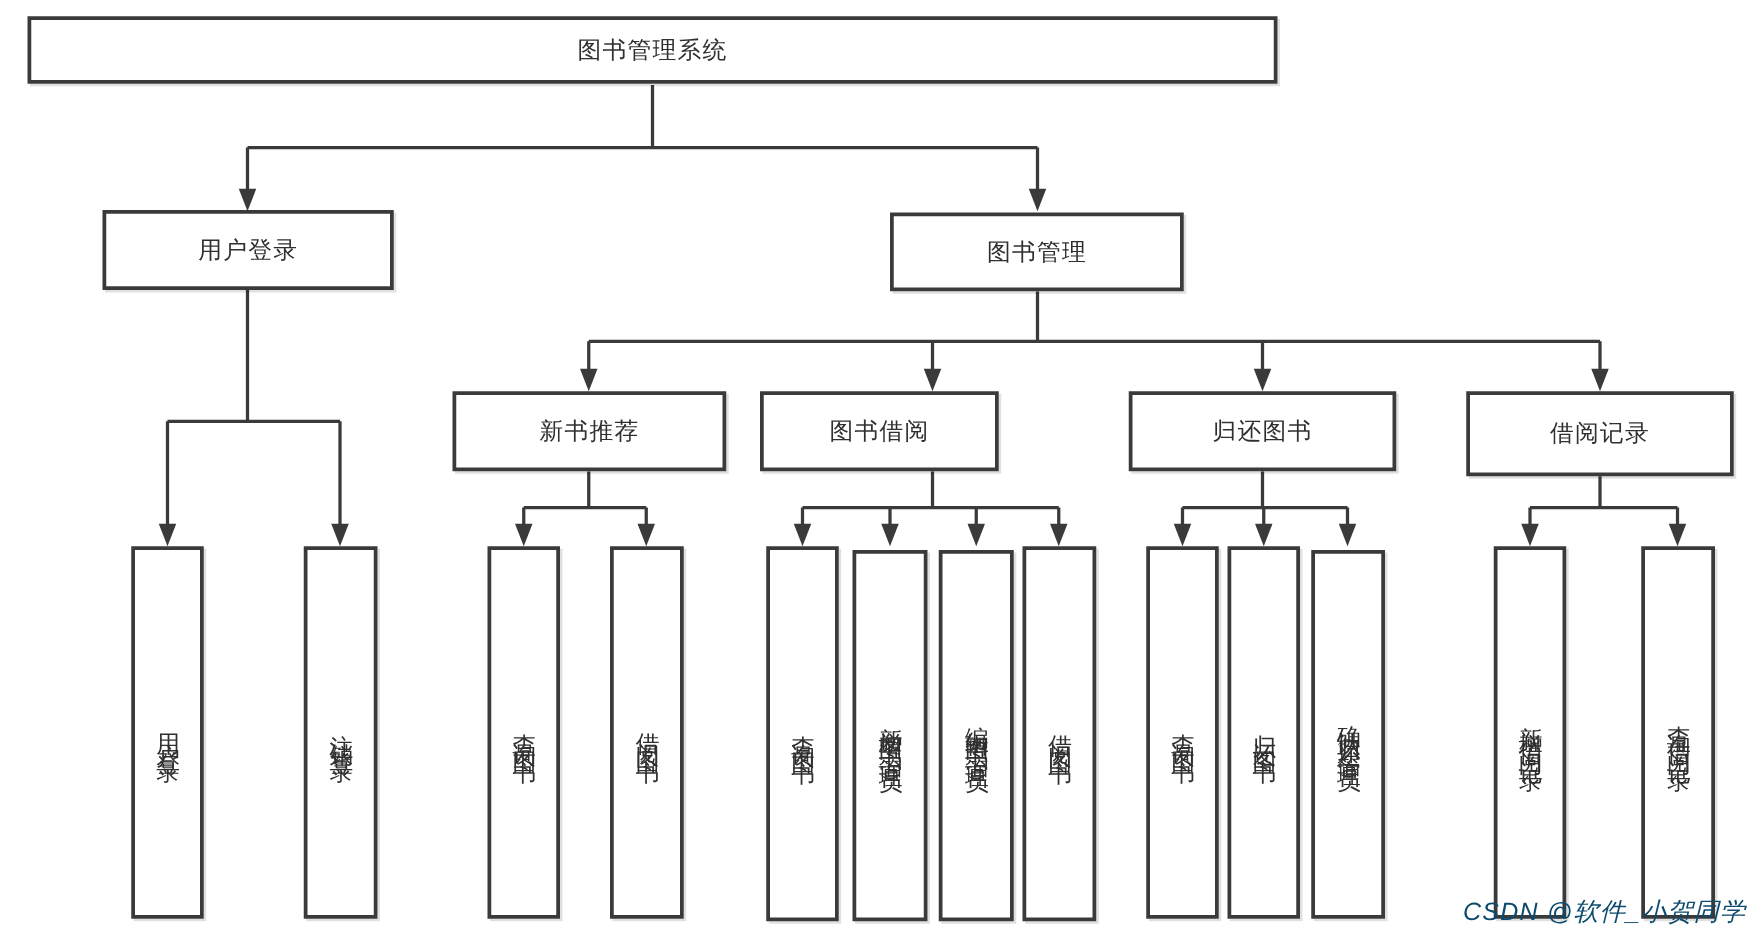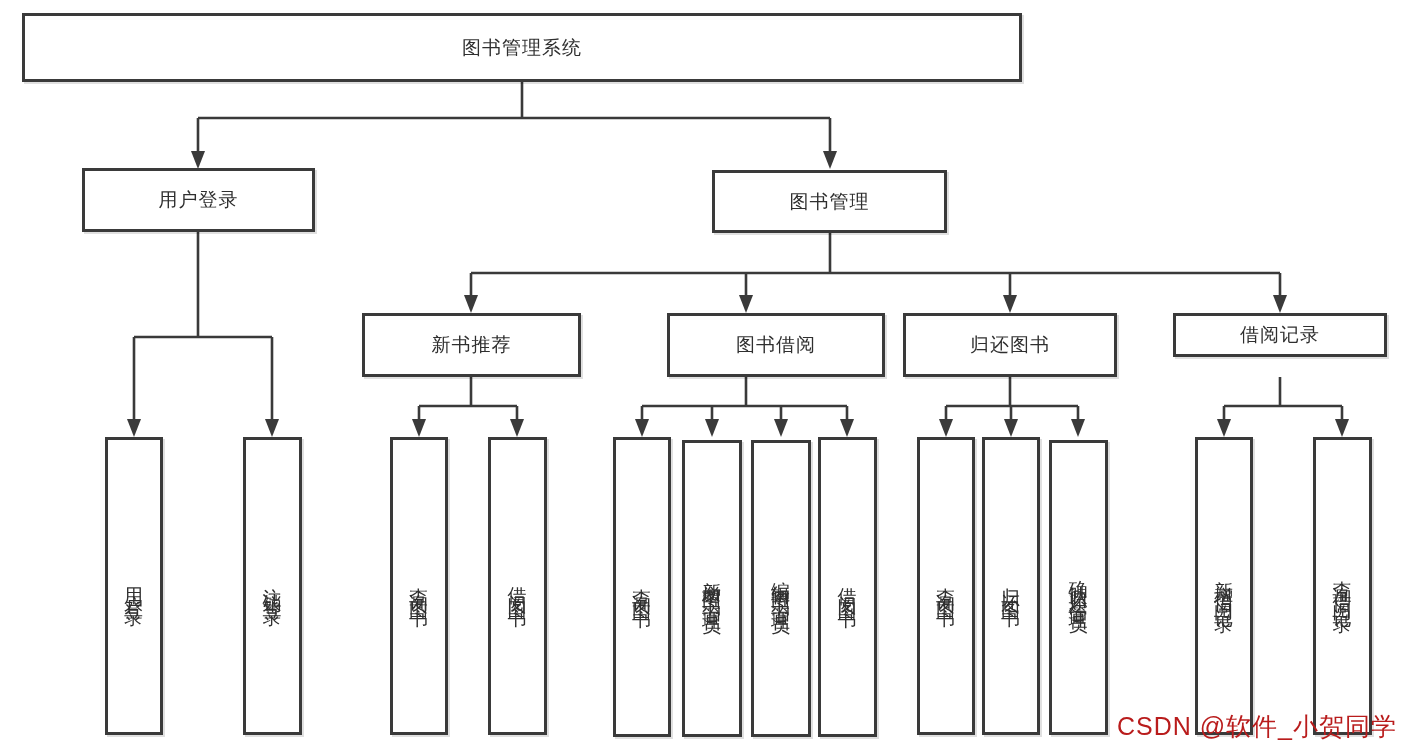--- a/index.html
+++ b/index.html
@@ -45,25 +45,26 @@
     fill:none;
   }
   #wires polygon{
     fill:#3a3a3a;
     stroke:none;
   }
   #watermark{
     position:absolute;
     right:8px;
     bottom:4px;
-    font-size:25px;
-    color:#b91c1c;
+    font-size:20px;
+    color:#0c4a6e;
     letter-spacing:1px;
     z-index:5;
     white-space:nowrap;
+    font-style:italic;
   }
 </style>
 </head>
 <body>
 
 <div id="canvas">
 
   <svg id="wires" width="1405" height="747" viewBox="0 0 1405 747">
 
     <path d="M522 68 V118 M198 118 H830 M198 118 V155 M830 118 V155"></path>
@@ -93,41 +94,41 @@
     <path d="M1010 377 V406 M946 406 H1078 M946 406 V423 M1011 406 V423 M1078 406 V423"></path>
     <polygon points="939,419 953,419 946,437"></polygon>
     <polygon points="1004,419 1018,419 1011,437"></polygon>
     <polygon points="1071,419 1085,419 1078,437"></polygon>
 
     <path d="M1280 377 V406 M1224 406 H1342 M1224 406 V423 M1342 406 V423"></path>
     <polygon points="1217,419 1231,419 1224,437"></polygon>
     <polygon points="1335,419 1349,419 1342,437"></polygon>
   </svg>
 
-  <div class="node hnode" style="left:22px;top:13px;width:1000px;height:69px">
+  <div class="node hnode" style="left:22px;top:13px;width:1000px;height:54px">
     <span>图书管理系统</span>
   </div>
 
   <div class="node hnode" style="left:82px;top:168px;width:233px;height:64px">
     <span>用户登录</span>
   </div>
   <div class="node hnode" style="left:362px;top:313px;width:219px;height:64px">
     <span>新书推荐</span>
   </div>
 
   <div class="node hnode" style="left:712px;top:170px;width:235px;height:63px">
     <span>图书管理</span>
   </div>
-  <div class="node hnode" style="left:667px;top:313px;width:218px;height:64px">
+  <div class="node hnode" style="left:608px;top:313px;width:191px;height:64px">
     <span>图书借阅</span>
   </div>
   <div class="node hnode" style="left:903px;top:313px;width:214px;height:64px">
     <span>归还图书</span>
   </div>
-  <div class="node hnode" style="left:1173px;top:313px;width:214px;height:44px">
+  <div class="node hnode" style="left:1173px;top:313px;width:214px;height:68px">
     <span>借阅记录</span>
   </div>
 
   <div class="node vnode" style="left:105px;top:437px;width:58px;height:298px">
     <span>用户登录</span>
   </div>
   <div class="node vnode" style="left:243px;top:437px;width:59px;height:298px">
     <span>注销登录</span>
   </div>
 

